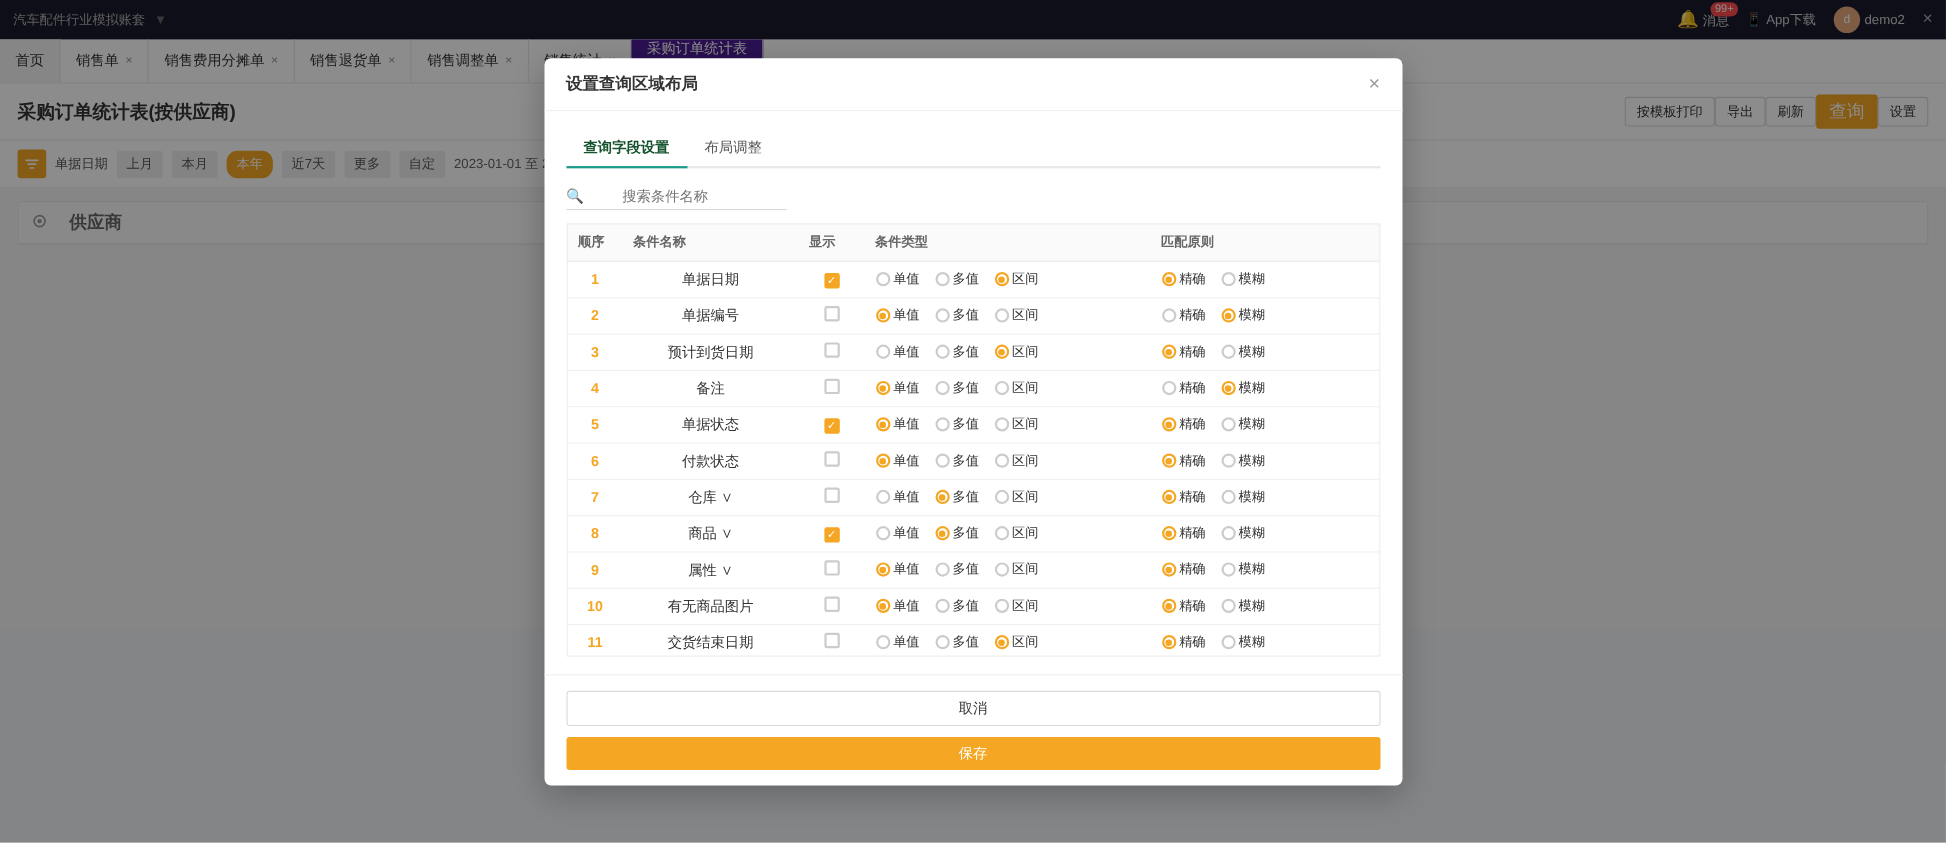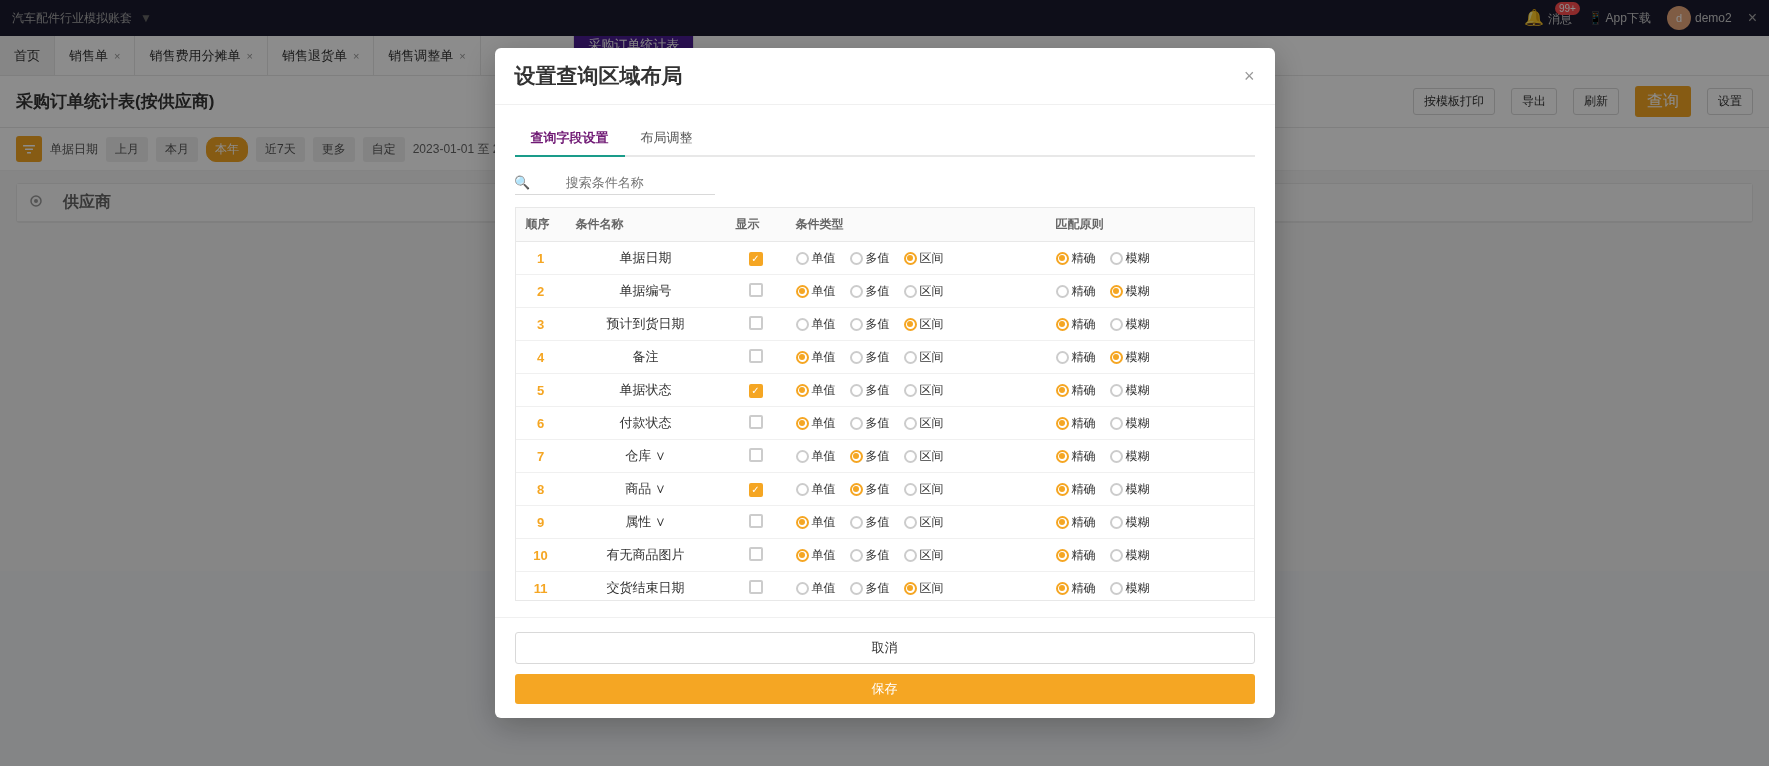--- a/index.html
+++ b/index.html
@@ -27,21 +27,21 @@
       display: inline-flex; align-items: center; justify-content: center;
       color: #fff; font-size: 11px;
     }
     .close-top { color: #aaa; cursor: pointer; font-size: 16px; }
 
     
     .tab-bar {
       background: #fff;
       height: 40px;
       display: flex;
-      align-items: center;
+      align-items: flex-end;
       padding: 0 0;
       border-bottom: 1px solid #e8e8e8;
       overflow: hidden;
     }
     .tab-item {
       padding: 0 14px;
       height: 40px;
       display: flex;
       align-items: center;
       font-size: 13px;
@@ -57,21 +57,21 @@
     
     .page-header {
       background: #fff;
       padding: 10px 16px;
       border-bottom: 1px solid #e8e8e8;
       display: flex;
       align-items: center;
       justify-content: space-between;
     }
     .page-title { font-size: 17px; font-weight: bold; color: #333; }
-    .header-actions { display: flex; align-items: center; gap: 16px; }
+    .header-actions { display: flex; align-items: center; gap: 0; }
     .btn-outline {
       border: 1px solid #d9d9d9; background: #fff; padding: 4px 10px;
       border-radius: 3px; cursor: pointer; font-size: 12px; color: #333;
     }
     .btn-orange {
       background: #f5a623; border: none; padding: 5px 12px;
       border-radius: 3px; cursor: pointer; font-size: 16px; color: #fff;
     }
 
     
@@ -141,21 +141,21 @@
       flex-direction: column;
       box-shadow: 0 8px 32px rgba(0,0,0,0.25);
     }
     .modal-header {
       padding: 14px 20px;
       border-bottom: 1px solid #f0f0f0;
       display: flex;
       align-items: center;
       justify-content: space-between;
     }
-    .modal-title { font-size: 21px; font-weight: bold; color: #333; }
+    .modal-title { font-size: 15px; font-weight: bold; color: #333; }
     .modal-close { cursor: pointer; color: #999; font-size: 18px; line-height: 1; }
     .modal-body { padding: 16px 20px; flex: 1; overflow: hidden; display: flex; flex-direction: column; }
     .modal-footer {
       padding: 14px 20px;
       border-top: 1px solid #f0f0f0;
       display: flex;
       justify-content: flex-end;
       gap: 10px;
       flex-direction: column;
     }
@@ -163,21 +163,21 @@
     
     .modal-tabs { display: flex; gap: 0; border-bottom: 2px solid #e8e8e8; margin-bottom: 14px; }
     .modal-tab {
       padding: 8px 16px;
       cursor: pointer;
       font-size: 13px;
       color: #555;
       border-bottom: 2px solid transparent;
       margin-bottom: -2px;
     }
-    .modal-tab.active { color: #701a75; border-bottom-color: #1a9c8a; font-weight: bold; }
+    .modal-tab.active { color: #14532d; border-bottom-color: #1a9c8a; font-weight: bold; }
 
     
     .modal-search {
       display: flex;
       align-items: center;
       border: none;
       border-bottom: 1px solid #d9d9d9;
       padding: 4px 0;
       margin-bottom: 12px;
       width: 200px;

